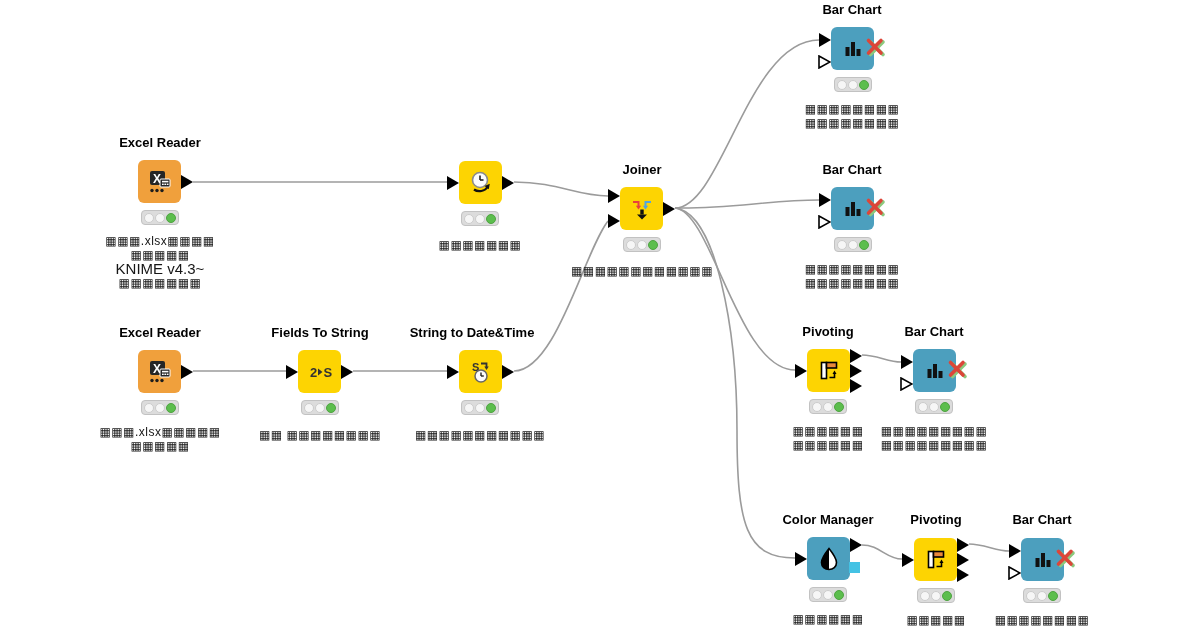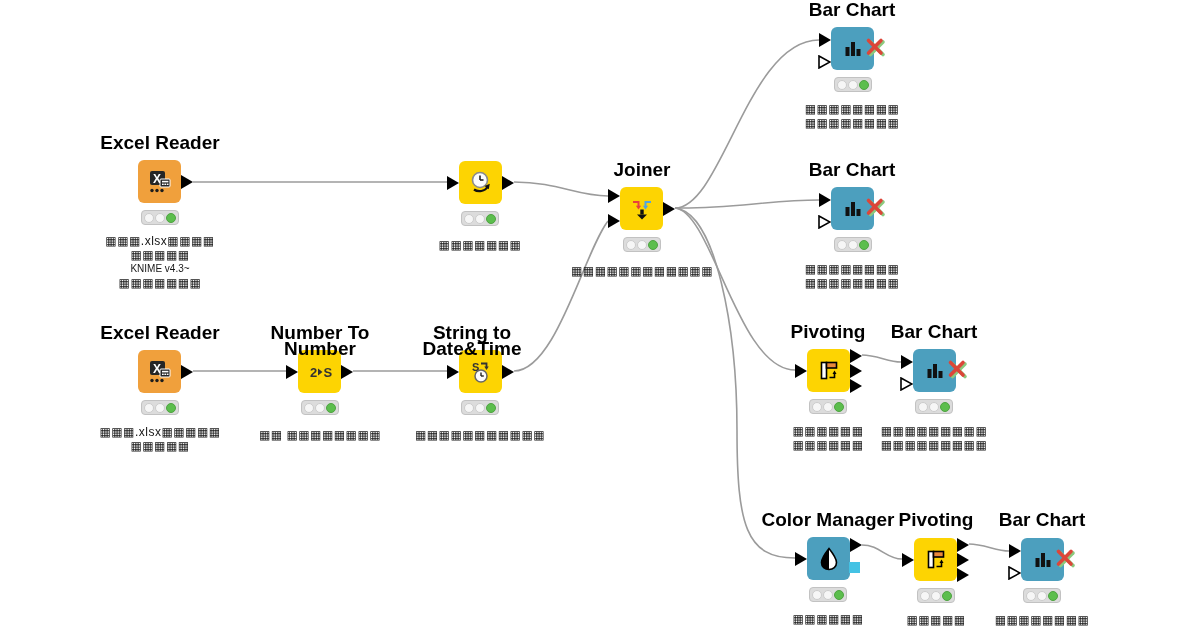--- a/index.html
+++ b/index.html
@@ -10,31 +10,31 @@
   .node{position:absolute;width:43px;height:43px;border-radius:6px;z-index:2;
         display:flex;align-items:center;justify-content:center;}
   .n-orange{background:#F0A03C;}
   .n-yellow{background:#FDD402;}
   .n-teal{background:#4C9FBE;}
   .p-tri{position:absolute;width:0;height:0;border-top:7px solid transparent;
          border-bottom:7px solid transparent;border-left:12px solid #000;}
   .p-hollow{position:absolute;width:13px;height:14px;}
   .p-color{position:absolute;width:11px;height:11px;background:#44C2E4;}
   .x-mark{position:absolute;width:22px;height:22px;}
-  .node-title{position:absolute;z-index:3;font-size:19px;font-weight:bold;color:#000;
+  .node-title{position:absolute;z-index:3;font-size:13px;font-weight:bold;color:#000;
               text-align:center;line-height:16px;}
   .light{position:absolute;z-index:2;width:38px;height:15px;background:#dcdcdc;
          border:1px solid #c2c2c2;border-radius:4px;box-sizing:border-box;
          display:flex;align-items:center;justify-content:space-between;padding:0 2px;}
   .bulb{width:10px;height:10px;border-radius:50%;box-sizing:border-box;}
   .b-off{background:#f6f6f6;border:1px solid #cccccc;}
   .b-on{background:#5CBE4D;border:1px solid #4EA341;}
   .node-ann{position:absolute;z-index:2;width:190px;text-align:center;font-size:12px;
             line-height:14px;color:#161616;letter-spacing:0.5px;}
-  .ann-lg{font-size:10px;letter-spacing:0;}
+  .ann-lg{font-size:15px;letter-spacing:0;}
   .icon{display:block;}
 </style>
 </head>
 <body>
 
 <div id="canvas">
 
   <svg class="wires" width="1200" height="630">
     <path d="M193,182 L447,182"></path>
     <path d="M514,182 C558,182 576,196 608,196"></path>
@@ -247,21 +247,21 @@
   <div class="light" style="left:141px;top:400px">
     <span class="bulb b-off"></span>
     <span class="bulb b-off"></span>
     <span class="bulb b-on"></span>
   </div>
   <div class="node-ann" style="left:65px;top:425px">
     <div>▦▦▦.xlsx▦▦▦▦▦</div>
     <div>▦▦▦▦▦</div>
   </div>
 
-  <div class="node-title" style="left:240px;top:325px;width:160px">Number To Number</div>
+  <div class="node-title" style="left:240px;top:325px;width:160px">Fields To String</div>
   <div class="node n-yellow" style="left:298px;top:350px">
     <svg class="icon" width="26" height="26" viewBox="0 0 26 26">
       <text x="3" y="17.5" font-size="13" font-weight="bold" fill="#333" font-family="Liberation Sans,sans-serif">2</text>
       <polygon points="11,9.5 15.5,13 11,16.5" fill="#333"></polygon>
       <text x="16.5" y="17.5" font-size="13" font-weight="bold" fill="#333" font-family="Liberation Sans,sans-serif">S</text>
     </svg>
     <span class="p-tri" style="left:-12px;top:14.5px"></span>
     <span class="p-tri" style="right:-12px;top:14.5px"></span>
   </div>
   <div class="light" style="left:301px;top:400px">

